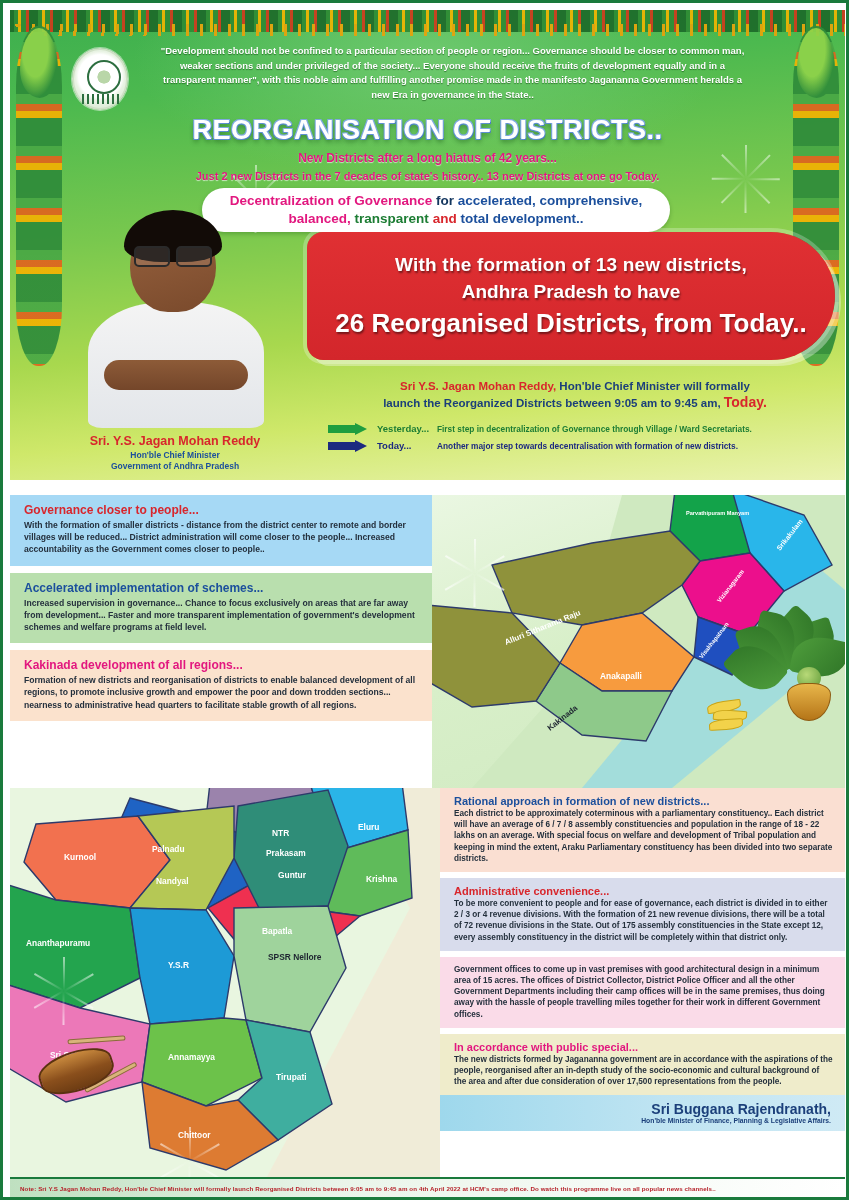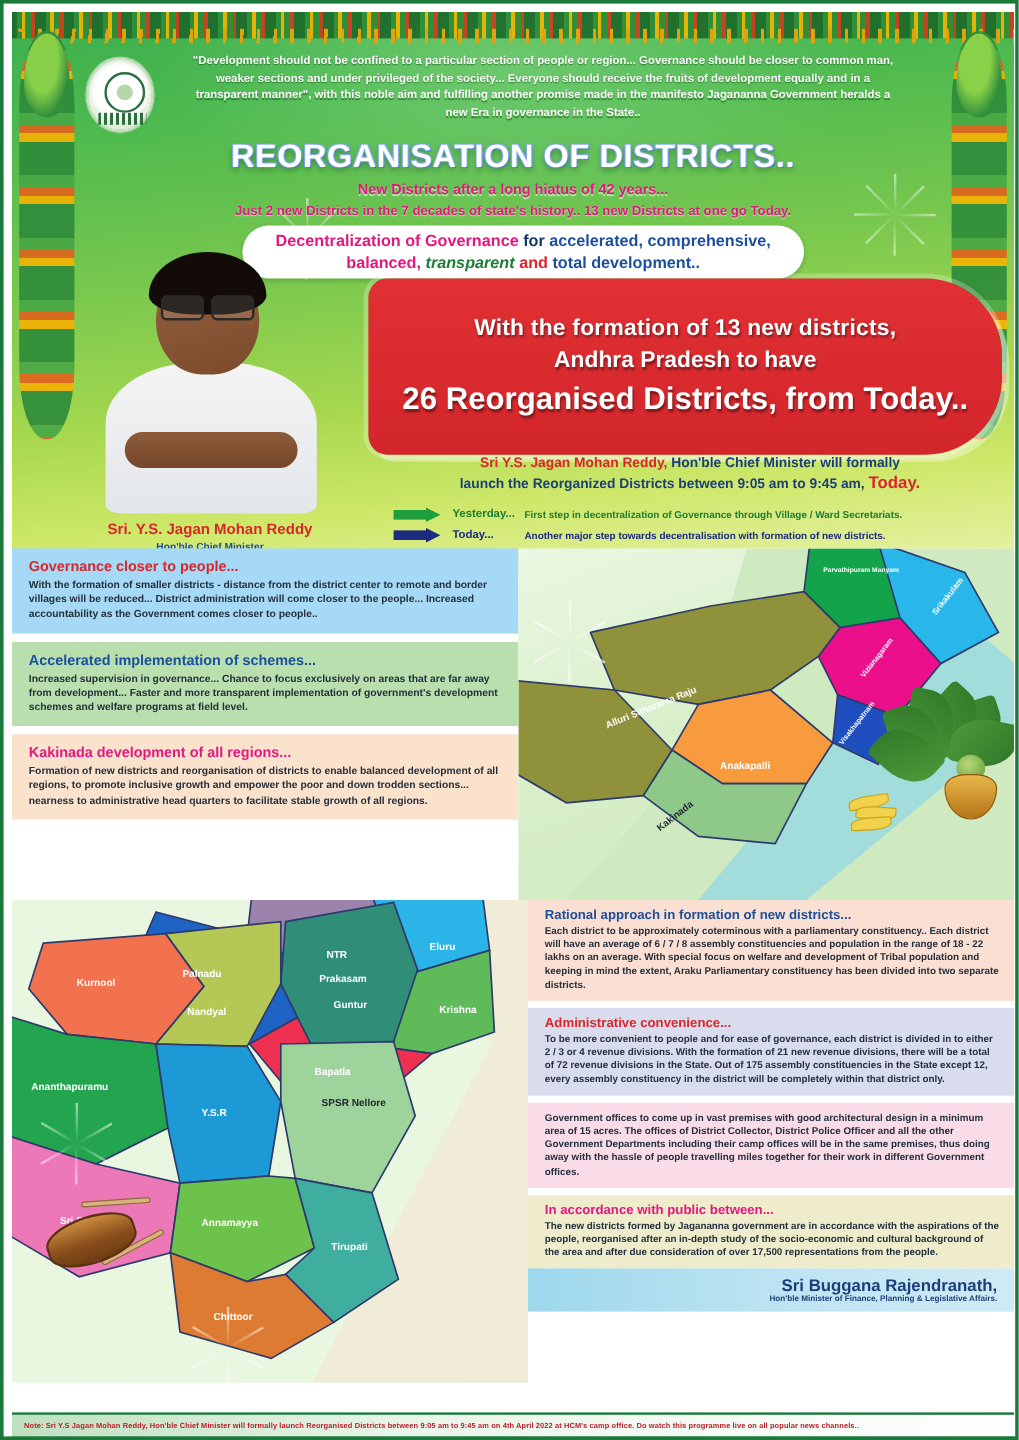--- a/index.html
+++ b/index.html
@@ -107,21 +107,21 @@
     text-shadow: 0 1px 1px rgba(255,255,255,.65);
   }
   .pill {
     position:absolute; left:192px; top:178px; width:468px; height:44px;
     background:#ffffff; border-radius:24px;
     display:flex; align-items:center; justify-content:center; text-align:center;
     box-shadow: 0 2px 4px rgba(0,60,0,.25);
   }
   .pill p { font-size:13.5px; font-weight:800; line-height:18px; }
   .c-pink{color:#e2177f;} .c-blue{color:#1b4f9c;} .c-red{color:#d8262c;}
-  .c-green{color:#1d7d34;font-style:italic;} .c-dark{color:#13365e;text-align:center;}
+  .c-green{color:#1d7d34;} .c-dark{color:#13365e;text-align:center;}
 
   .cm-photo {
     position:absolute; left:64px; top:200px; width:205px; height:218px;
   }
   .cm-head{
     position:absolute; left:56px; top:6px; width:86px; height:96px;
     background: linear-gradient(165deg,#9a6440 0%,#7a4a2c 100%);
     border-radius: 48% 48% 44% 44% / 54% 54% 46% 46%;
   }
   .cm-hair{
@@ -148,21 +148,21 @@
   .cm-name{
     position:absolute; left:40px; top:424px; width:250px; text-align:center;
     font-size:12.5px; font-weight:800; color:#d8262c;
   }
   .cm-role{
     position:absolute; left:40px; top:440px; width:250px; text-align:center;
     font-size:8.5px; font-weight:700; color:#1b4f9c; line-height:11px;
   }
 
   .redbox{
-    position:absolute; left:297px; top:222px; width:528px; height:147px;
+    position:absolute; left:297px; top:222px; width:528px; height:128px;
     background: linear-gradient(180deg,#e03033 0%, #d3262b 100%);
     border-radius: 16px 64px 64px 16px;
     box-shadow: 6px 6px 0 rgba(255,255,255,.35), 0 0 0 4px rgba(255,255,255,.25);
     display:flex; flex-direction:column; align-items:center; justify-content:center;
     color:#fff; text-align:center;
   }
   .redbox .l1{ font-size:19px; font-weight:800; letter-spacing:.2px; text-shadow:1px 2px 2px rgba(0,0,0,.45);}
   .redbox .l2{ font-size:19px; font-weight:800; line-height:32px; text-shadow:1px 2px 2px rgba(0,0,0,.45);}
   .redbox .l3{ font-size:26px; font-weight:800; line-height:31px; text-shadow:1px 2px 2px rgba(0,0,0,.45);}
 
@@ -186,21 +186,21 @@
   .arow .lbl{ font-size:9.5px; font-weight:800; width:60px; flex:0 0 60px;}
   .arow .txt{ font-size:8.3px; font-weight:700; }
   .g .shaft{background:#1e9e3f;} .g .tip{border-left:12px solid #1e9e3f;}
   .b .shaft{background:#1c2a80;} .b .tip{border-left:12px solid #1c2a80;}
   .r .shaft{background:#d8262c;} .r .tip{border-left:12px solid #d8262c;}
   .g .lbl,.g .txt{color:#1d7d34;}
   .b .lbl,.b .txt{color:#1c2a80;}
   .r .lbl,.r .txt{color:#d8262c;}
 
   
-  .body-wrap{ position:absolute; left:7px; top:454px; width:677px; height:695px; }
+  .body-wrap{ position:absolute; left:7px; top:492px; width:677px; height:695px; }
 
   
   .infocol{ position:absolute; left:0; top:0; width:422px; }
   .ibox{ padding:8px 12px 10px 14px; }
   .ibox h3{ font-size:12px; font-weight:800; margin-bottom:2px; }
   .ibox p{ font-size:8.6px; line-height:12.2px; color:#24303d; font-weight:600;}
   .ib1{ background:#a6d9f5; }
   .ib2{ background:#b9dfae; }
   .ib3{ background:#fbe2cd; }
   .ib1 h3{ color:#d8262c;} .ib2 h3{ color:#1b4f9c;} .ib3 h3{ color:#e2177f;}
@@ -554,21 +554,21 @@
       <div class="rbox rb2">
         <h3>Administrative convenience...</h3>
         <p>To be more convenient to people and for ease of governance, each district is divided in to either 2 / 3 or 4 revenue divisions. With the formation of 21 new revenue divisions, there will be a total of 72 revenue divisions in the State. Out of 175 assembly constituencies in the State except 12, every assembly constituency in the district will be completely within that district only.</p>
       </div>
       <div style="height:6px"></div>
       <div class="rbox rb3">
         <p>Government offices to come up in vast premises with good architectural design in a minimum area of 15 acres. The offices of District Collector, District Police Officer and all the other Government Departments including their camp offices will be in the same premises, thus doing away with the hassle of people travelling miles together for their work in different Government offices.</p>
       </div>
       <div style="height:6px"></div>
       <div class="rbox rb4">
-        <h3>In accordance with public between...</h3>
+        <h3>In accordance with public special...</h3>
         <p>The new districts formed by Jagananna government are in accordance with the aspirations of the people, reorganised after an in-depth study of the socio-economic and cultural background of the area and after due consideration of over 17,500 representations from the people.</p>
       </div>
       <div class="sigbar">
         <div class="n">Sri Buggana Rajendranath,</div>
         <div class="t">Hon'ble Minister of Finance, Planning &amp; Legislative Affairs.</div>
       </div>
     </div>
   </div>
 
   <div class="footer">

